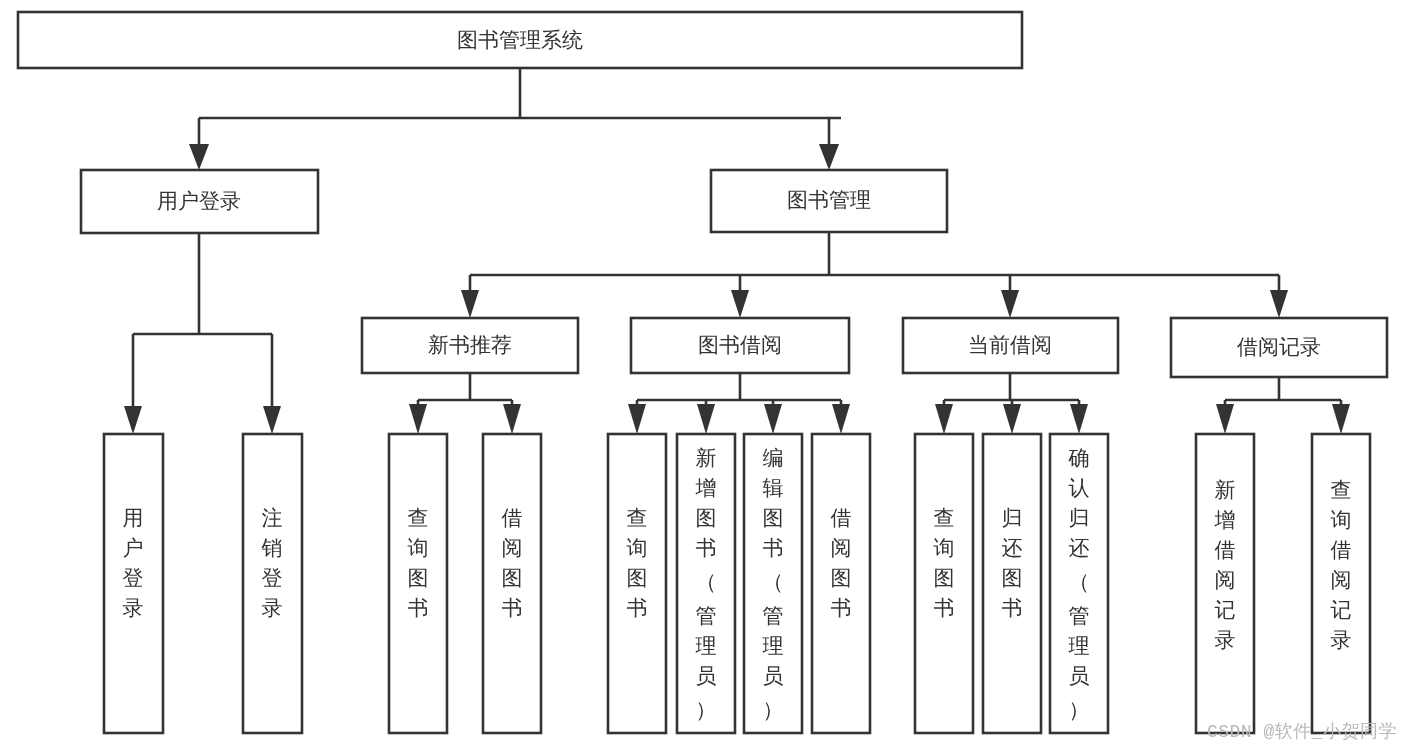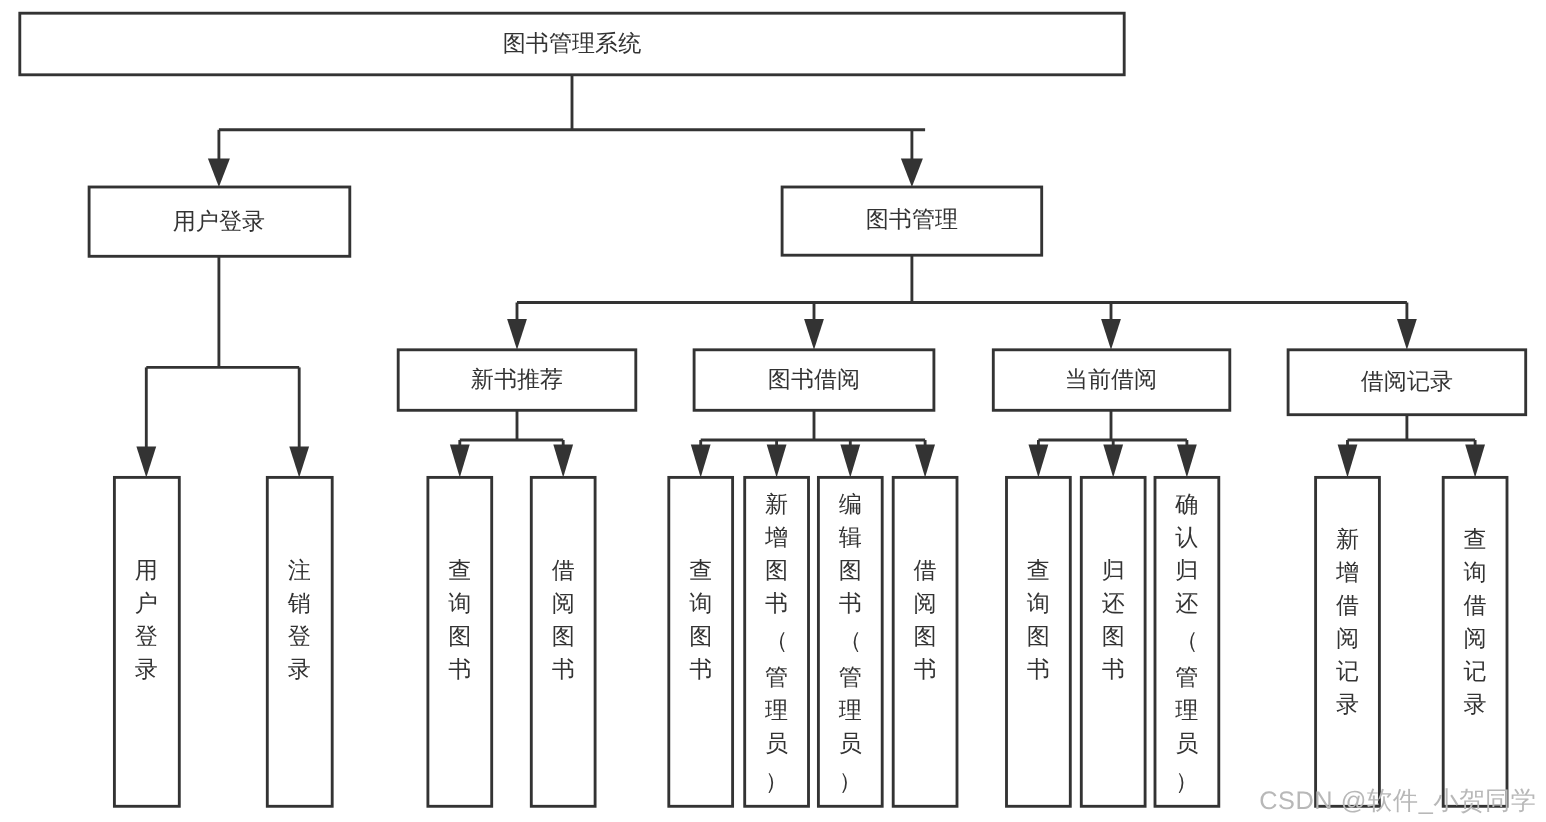--- a/index.html
+++ b/index.html
@@ -51,22 +51,22 @@
   .node-label-v {
     font-family: "DejaVu Sans", "Liberation Sans", sans-serif;
     font-size: 21px;
     fill: #333333;
     text-anchor: middle;
   }
   .watermark {
     position: absolute;
     right: 8px;
     bottom: 4px;
-    font-family: Liberation Sans, sans-serif;
-    font-size: 23px;
+    font-family: Liberation Mono, monospace;
+    font-size: 18px;
     color: #b8b8b8;
     letter-spacing: 0.5px;
     white-space: nowrap;
     pointer-events: none;
   }
 </style>
 </head>
 <body>
 
 <div id="diagram-root">

